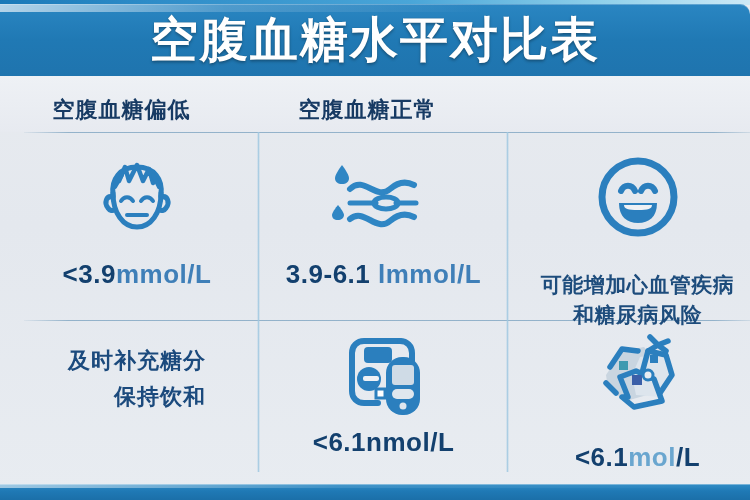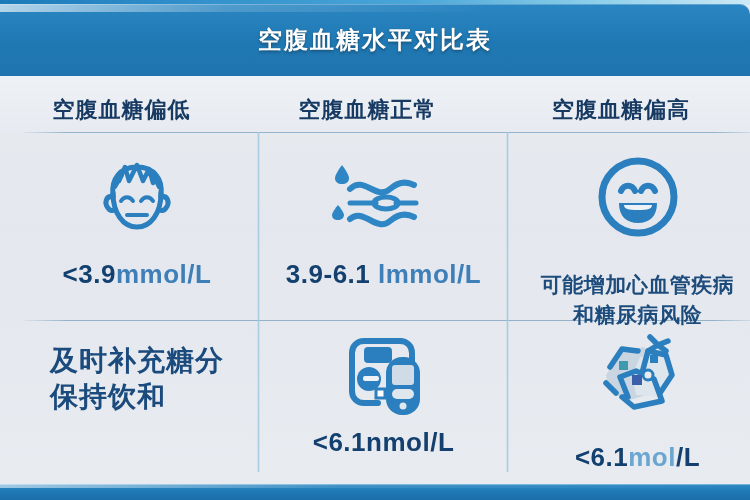--- a/index.html
+++ b/index.html
@@ -46,21 +46,21 @@
     top: 0; left: 0;
     width: 750px; height: 8px;
     background: linear-gradient(90deg, rgba(255,255,255,0.65) 0%, rgba(255,255,255,0.18) 30%, rgba(255,255,255,0.0) 65%);
     border-radius: 0 10px 0 0;
   }
   .title {
     position: absolute;
     left: 0; right: 0;
     top: 5px;
     text-align: center;
-    font-size: 24px;
+    font-size: 48px;
     line-height: 62px;
     font-weight: 700;
     color: #ffffff;
     letter-spacing: 2px;
     text-shadow: 0 2px 3px rgba(0,0,0,0.28), 0 0 1px rgba(0,0,0,0.3);
     white-space: nowrap;
   }
 
   
   .colheads {
@@ -155,22 +155,22 @@
     font-weight: 700;
     line-height: 30px;
     color: #1d4c7c;
     letter-spacing: 0.5px;
   }
   .cell.r1 .desc { margin-top: 12px; }
   .desc .l1 { display:block; color:#1d4c7c; }
   .desc .l2 { display:block; color:#1d4c7c; }
 
   .advice {
-    text-align: left;
-    font-size: 28px;
+    text-align: right;
+    font-size: 22px;
     font-weight: 700;
     line-height: 36px;
     letter-spacing: 1px;
     margin-top: 22px;
   }
   .advice .a1 { display:block; color:#1b4a7d; }
   .advice .a2 { display:block; color:#1b4a7d; }
   .advice .a3 { display:block; }
   .advice .a3 .dark { color:#1f5f9b; }
   .advice .a3 .lite { color:#5fa6d4; }
@@ -201,21 +201,20 @@
   <div class="top-strip"></div>
 
   <div class="header-band">
     <div class="sheen"></div>
     <div class="title">空腹血糖水平对比表</div>
   </div>
 
   <div class="colheads">
     <div class="colhead c1">空腹血糖偏低</div>
     <div class="colhead c2">空腹血糖正常</div>
-    <div class="colhead c3">空腹血糖偏高</div>
   </div>
 
   <div class="grid">
 
     <div class="hline top"></div>
     <div class="hline mid"></div>
     <div class="vline v1"></div>
     <div class="vline v2"></div>
 
     <div class="cell r1 col1">

